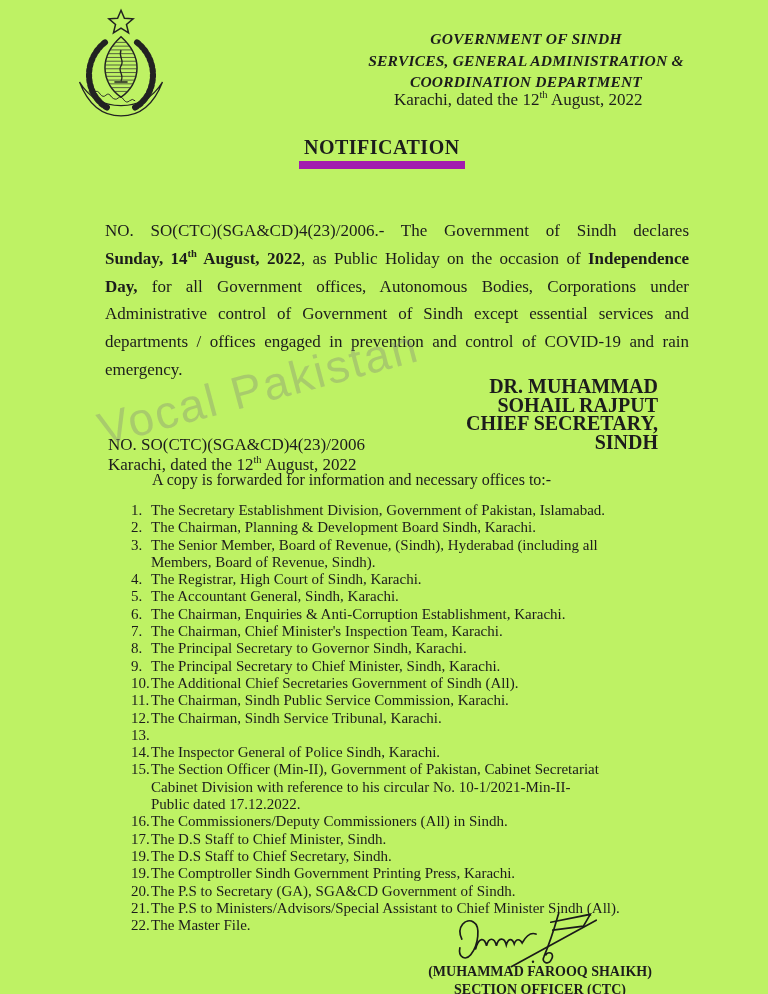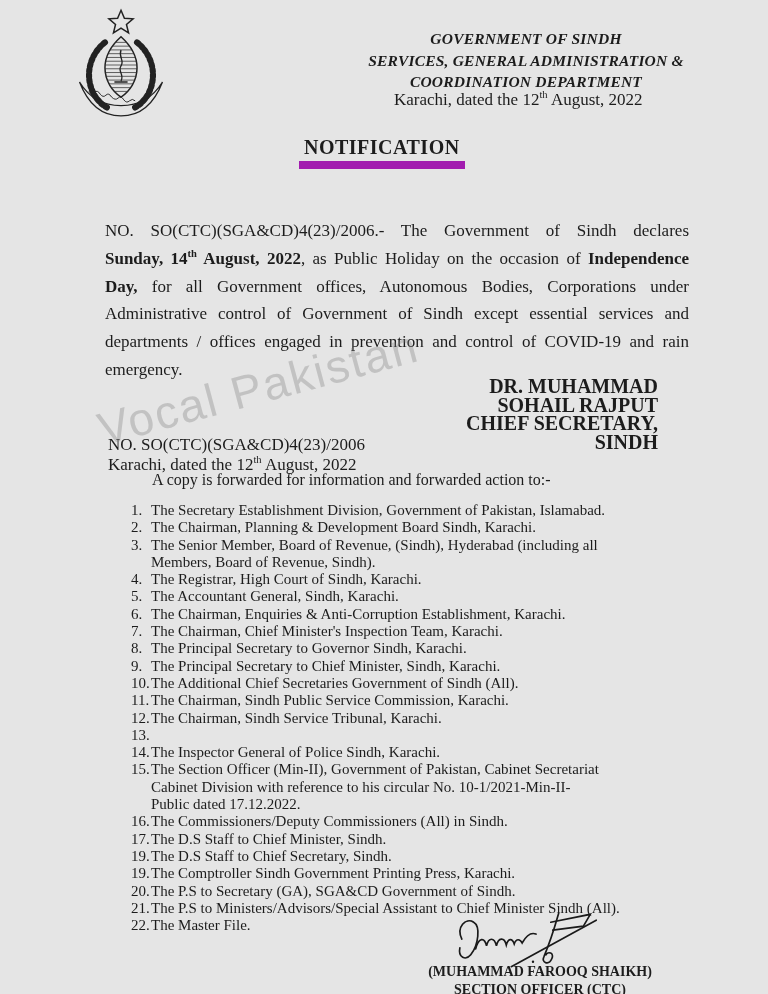--- a/index.html
+++ b/index.html
@@ -1,18 +1,18 @@
 <!DOCTYPE html>
 <html><head>
 <meta charset="utf-8">
 <style>
   html,body { margin:0; padding:0; }
   .page {
     position:relative; width:768px; height:994px;
-    background:#e5e5e5; overflow:hidden;
+    background:#bef264; overflow:hidden;
     font-family:"Liberation Serif", serif; color:#1c1c1c;
   }
   .emblem { position:absolute; left:55px; top:8px; }
   .dept {
     position:absolute; left:368px; top:28px; width:316px;
     text-align:center; font-weight:700; font-style:italic;
     font-size:15.5px; line-height:21.5px; letter-spacing:0.2px;
   }
   .date1 { position:absolute; left:394px; top:90px; width:280px; font-size:17px; }
   .title {
@@ -96,21 +96,21 @@
   <div class="sig1">
     <div>DR. MUHAMMAD SOHAIL RAJPUT</div>
     <div>CHIEF SECRETARY, SINDH</div>
   </div>
 
   <div class="ref2">
     <span>NO. SO(CTC)(SGA&amp;CD)4(23)/2006</span>
     <span><span>Karachi, dated the 12</span><sup>th</sup><span> August, 2022</span></span>
   </div>
 
-  <div class="copy">A copy is forwarded for information and forwarded action to:-</div>
+  <div class="copy">A copy is forwarded for information and necessary offices to:-</div>
 
   <div class="dist">
       <div class="item">
         <span class="n">1.</span>
         <span class="t">The Secretary Establishment Division, Government of Pakistan, Islamabad.</span>
       </div>
       <div class="item">
         <span class="n">2.</span>
         <span class="t">The Chairman, Planning &amp; Development Board Sindh, Karachi.</span>
       </div>

